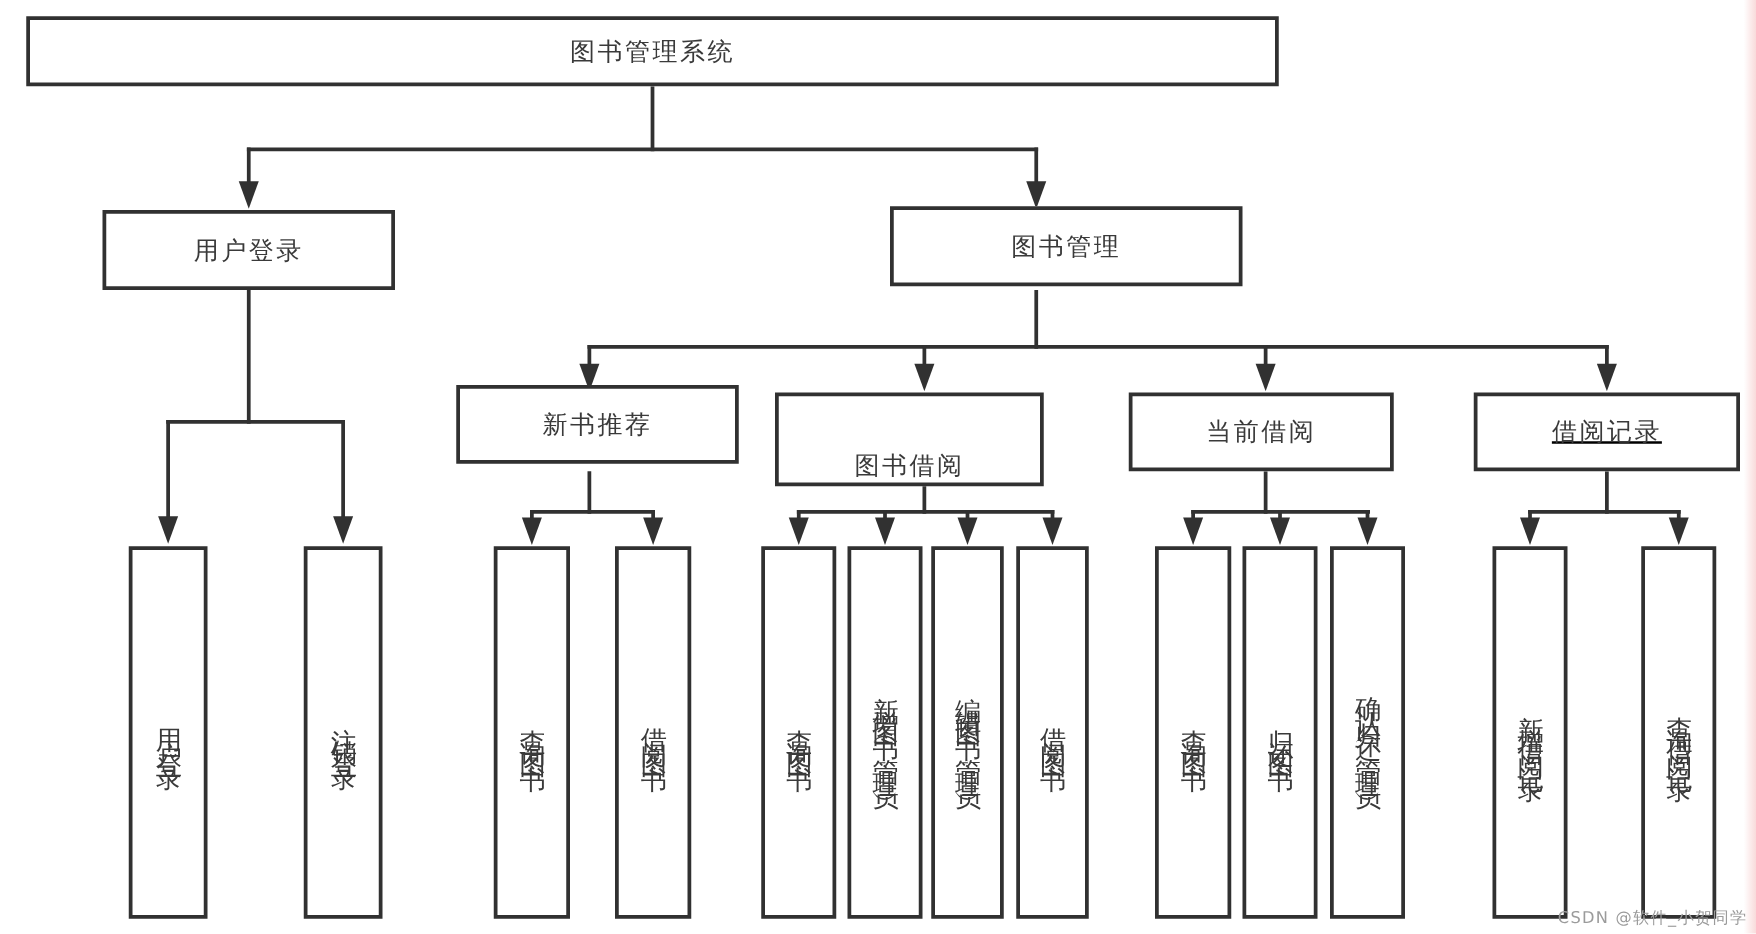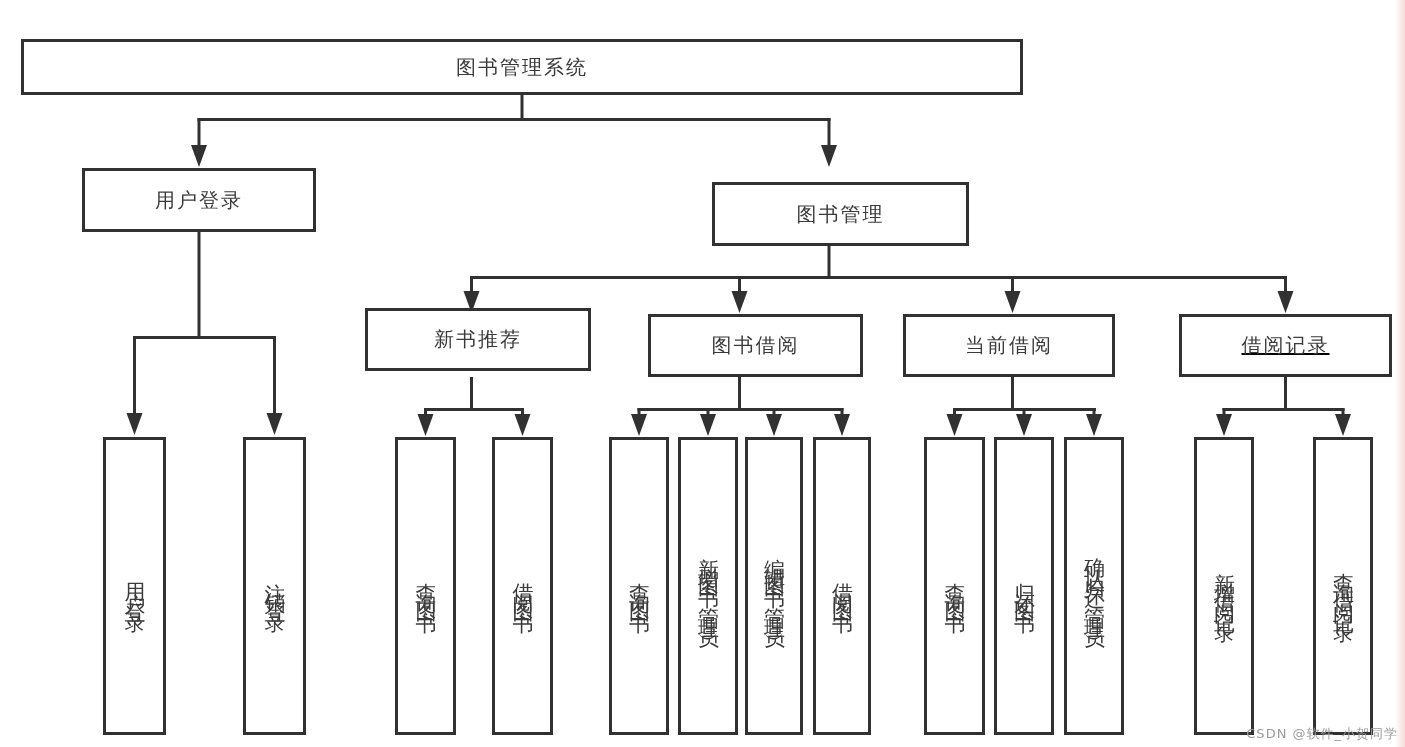--- a/index.html
+++ b/index.html
@@ -143,35 +143,35 @@
       <path d="M1222.5 409.5 H1344.5"></path>
       <path d="M1224 408 V418"></path>
       <path d="M1343 408 V418"></path>
     </g>
     <g fill="#313131" stroke="none">
       <polygon points="1216,414 1232,414 1224,436"></polygon>
       <polygon points="1335,414 1351,414 1343,436"></polygon>
     </g>
   </svg>
 
-  <div class="box" style="left:21px; top:13px; width:1002px; height:56px;margin-top:26px;">
+  <div class="box" style="left:21px; top:13px; width:1002px; height:56px;">
     <span class="h-label">图书管理系统</span>
   </div>
 
   <div class="box" style="left:82px; top:168px; width:234px; height:64px;">
     <span class="h-label">用户登录</span>
   </div>
-  <div class="box" style="left:712px; top:182px; width:257px; height:64px;">
+  <div class="box" style="left:712px; top:165px; width:282px; height:64px;">
     <span class="h-label">图书管理</span>
   </div>
 
   <div class="box" style="left:365px; top:308px; width:226px; height:63px;">
     <span class="h-label">新书推荐</span>
   </div>
-  <div class="box" style="left:648px; top:314px; width:215px; height:63px;">
+  <div class="box" style="left:620px; top:314px; width:215px; height:75px;align-items:flex-end;">
     <span class="h-label">图书借阅</span>
   </div>
   <div class="box" style="left:903px; top:314px; width:212px; height:63px;">
     <span class="h-label">当前借阅</span>
   </div>
   <div class="box" style="left:1179px; top:314px; width:213px; height:63px;text-decoration:underline;">
     <span class="h-label">借阅记录</span>
   </div>
 
   <div class="box" style="left:103px; top:437px; width:63px; height:298px;">

